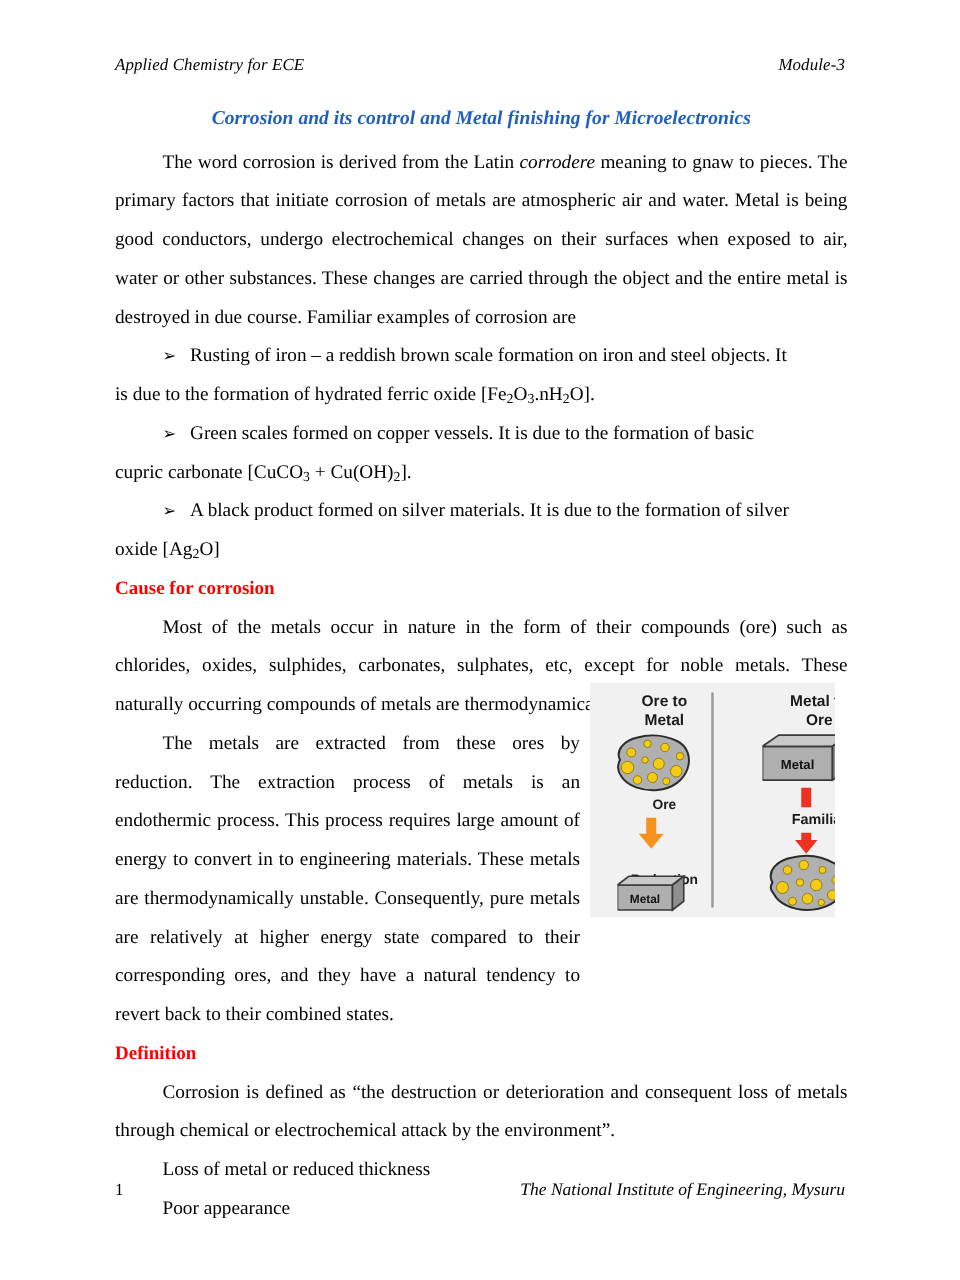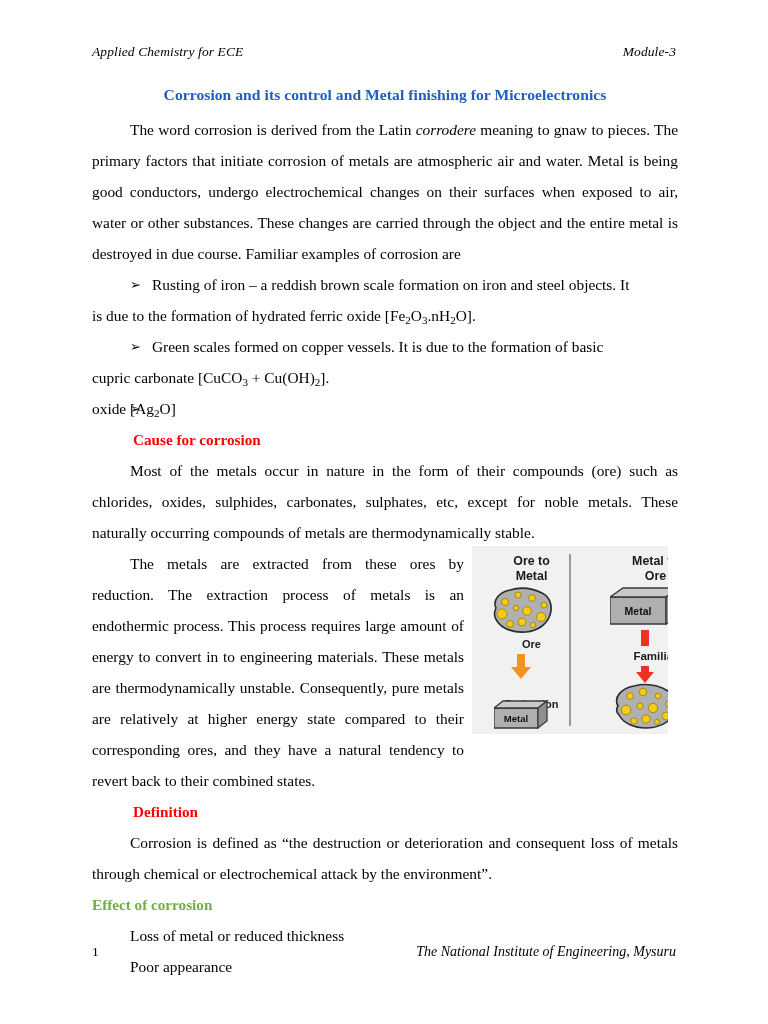--- a/index.html
+++ b/index.html
@@ -44,20 +44,21 @@
     line-height: 31px;
   }
   h1.doc-title {
     font-size: 15.6px;
     font-weight: bold;
     color: #1F5FBF;
     text-align: center;
     margin: 0 0 6px 0;
     line-height: 26px;
     letter-spacing: .05px;
+    font-style: italic;
   }
   p.para {
     margin: 0;
     text-align: justify;
     text-indent: 38px;
     line-height: 31px;
   }
   .bullet {
     margin: 0;
     text-align: justify;
@@ -80,21 +81,21 @@
     display: block;
     margin-left: -38px;
     text-indent: 0;
   }
   h2.heading {
     margin: 0;
     font-size: 15.2px;
     font-weight: bold;
     line-height: 31px;
   }
-  h2.red   { color: #FF0000; margin-left: 41px; }
+  h2.red   { color: #FF0000; }
   h2.green { color: #70AD47; }
   .plain-item {
     margin: 0;
     text-indent: 38px;
     line-height: 31px;
   }
   sub { font-size: 72%; line-height: 0; vertical-align: -0.25em; }
   .ital { font-style: italic; }
 
   
@@ -186,36 +187,36 @@
     </div>
 
     <div class="bullet">
       <span class="marker">➢</span>
       <span class="btext">Green scales formed on copper vessels. It is due to the formation of basic</span>
       <span class="cont"><span>cupric carbonate [CuCO</span><sub>3</sub><span> + Cu(OH)</span><sub>2</sub><span>].</span></span>
     </div>
 
     <div class="bullet">
       <span class="marker">➢</span>
+      <span class="btext">A black product formed on silver materials. It is due to the formation of silver</span>
       <span class="cont"><span>oxide [Ag</span><sub>2</sub><span>O]</span></span>
     </div>
 
     <h2 class="heading red">Cause for corrosion</h2>
 
     <p class="para">Most of the metals occur in nature in the form of their compounds (ore) such as chlorides, oxides, sulphides, carbonates, sulphates, etc, except for noble metals. These naturally occurring compounds of metals are thermodynamically stable.</p>
 
     <div class="figure-float"></div>
 
     <p class="para">The metals are extracted from these ores by reduction. The extraction process of metals is an endothermic process. This process requires large amount of energy to convert in to engineering materials. These metals are thermodynamically unstable. Consequently, pure metals are relatively at higher energy state compared to their corresponding ores, and they have a natural tendency to revert back to their combined states.</p>
 
     <h2 class="heading red">Definition</h2>
 
     <p class="para">Corrosion is defined as “the destruction or deterioration and consequent loss of metals through chemical or electrochemical attack by the environment”.</p>
 
-    <h2 class="heading green">Effect of corrosion</h2>
 
     <p class="plain-item">Loss of metal or reduced thickness</p>
     <p class="plain-item">Poor appearance</p>
 
   </div>
 
   <div class="figure">
 
     <div class="fig-divider"></div>
 

